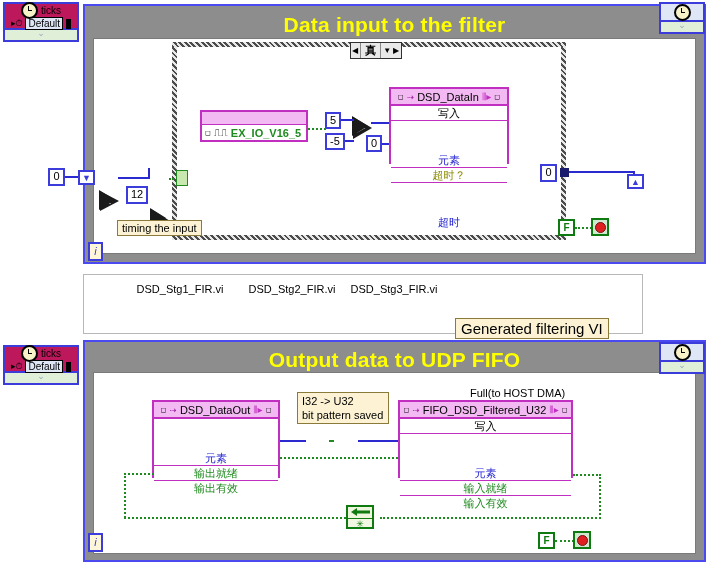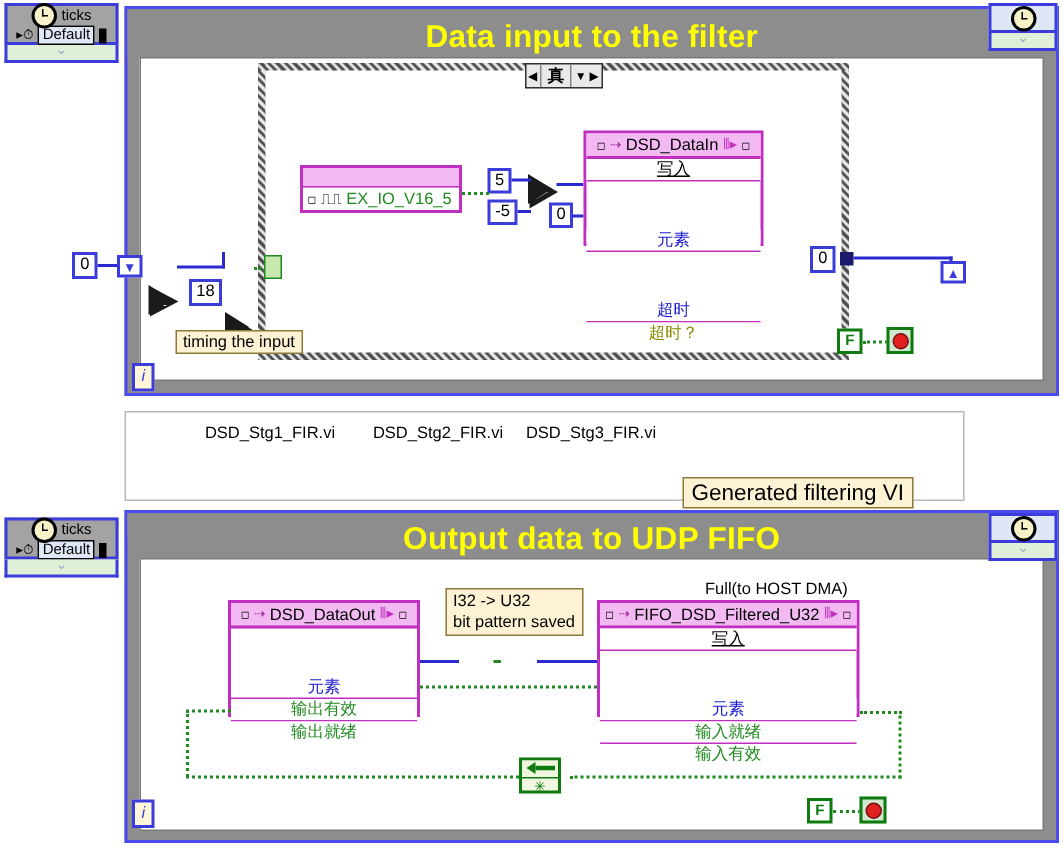--- a/index.html
+++ b/index.html
@@ -8,21 +8,21 @@
   .abs{position:absolute;box-sizing:border-box;}
 
   
   .tl-frame{border:2px solid #4a4af0;background:#8d8d8d;}
   .tl-inner{background:#ffffff;border:1px solid #7a7a7a;}
   .tl-title{color:#ffff00;font-weight:bold;font-size:21px;text-align:center;
             letter-spacing:.2px;}
   .tl-titlebar{background:#8d8d8d;}
 
   
-  .lnode{background:#a3a3a3;border:2px solid #3c3cdb;}
+  .lnode{background:#be185d;border:2px solid #3c3cdb;}
   .lnode-row{display:flex;align-items:center;justify-content:center;gap:3px;
              font-size:10px;color:#000;}
   .lnode-ticks{font-size:10px;color:#000;}
   .lnode-default{border:1px solid #000;background:#dfe7f7;padding:0 2px;
                  font-size:10px;line-height:11px;}
   .lnode-body{background:#dfefd8;border:2px solid #3c3cdb;border-top:none;}
   .chev{color:#9aa7c0;font-size:9px;text-align:center;line-height:7px;}
 
   
   .rnode{background:#dfe7f7;border:2px solid #3c3cdb;}
@@ -48,21 +48,21 @@
 
   
   .pnode{border:2px solid #c02fc0;background:#ffffff;}
   .pnode-hdr{background:#f2b9f2;border-bottom:2px solid #c02fc0;
              font-size:11px;color:#000;text-align:center;white-space:nowrap;
              display:flex;align-items:center;justify-content:center;gap:3px;
              padding:0 2px;}
   .pnode-row{border-bottom:1px solid #c02fc0;font-size:11px;text-align:center;
              line-height:14px;background:#fff;white-space:nowrap;}
   .pnode-row:last-child{border-bottom:none;}
-  .t-black{color:#000;text-decoration:underline;} .t-blue{color:#1a1ad0;margin-top:32px;} .t-green{color:#1f8a1f;}
+  .t-black{color:#000;} .t-blue{color:#1a1ad0;margin-top:32px;} .t-green{color:#1f8a1f;}
   .t-olive{color:#8a8a00;}
 
   
   .konst{border:2px solid #3c3cdb;background:#ffffff;color:#000;font-size:11px;
          text-align:center;line-height:13px;}
 
   
   .wire-b{background:#2a2ad0;}      
   .wire-g{border-top:2px dotted #1f8a1f;} 
   .wire-gs{background:#1f8a1f;}
@@ -157,21 +157,21 @@
   <span class="val">真</span>
   <span class="arw">▼</span>
   <span class="arw">▶</span>
 </div>
 
 <div class="abs pnode" style="left:200px;top:110px;width:108px;height:32px;">
   <div style="height:12px;background:#f2b9f2;border-bottom:1px solid #c02fc0;"></div>
   <div style="height:16px;display:flex;align-items:center;gap:3px;padding-left:3px;">
     <span style="font-size:7px;">◻</span>
     <span style="font-size:10px;">⎍⎍</span>
-    <span class="t-green" style="font-size:11px;">EX_IO_V16_5</span>
+    <span class="t-green" style="font-size:11px;font-weight:bold;">EX_IO_V16_5</span>
   </div>
 </div>
 
 <div class="abs konst" style="left:325px;top:112px;width:16px;height:17px;">5</div>
 <div class="abs konst" style="left:325px;top:133px;width:20px;height:17px;">-5</div>
 <div class="abs tri" style="left:352px;top:116px;width:20px;height:22px;">
   <svg width="22" height="24">
     <polygon points="1,1 1,23 20,12" fill="#1c1c1c"></polygon>
     <polyline points="5,8 12,12 5,16" fill="none" stroke="#fff" stroke-width="1.4"></polyline>
   </svg>
@@ -187,37 +187,37 @@
 <div class="abs pnode" style="left:389px;top:87px;width:120px;height:77px;">
   <div class="pnode-hdr" style="height:15px;">
     <span style="font-size:7px;">◻</span>
     <span style="font-size:9px;color:#a020a0;">⇢</span>
     <span>DSD_DataIn</span>
     <span style="color:#c02fc0;font-size:10px;">⦀▸</span>
     <span style="font-size:7px;">◻</span>
   </div>
   <div class="pnode-row t-black">写入</div>
   <div class="pnode-row t-blue">元素</div>
+  <div class="pnode-row t-olive">超时？</div>
   <div class="pnode-row t-blue">超时</div>
-  <div class="pnode-row t-olive">超时？</div>
 </div>
 
 <div class="abs konst" style="left:48px;top:168px;width:17px;height:18px;">0</div>
 <div class="abs wire-b" style="left:65px;top:176px;width:20px;height:2px;"></div>
 <div class="abs tun-up" style="left:78px;top:170px;display:flex;align-items:center;justify-content:center;">
   <span style="font-size:9px;color:#3c3cdb;">▼</span>
 </div>
 <div class="abs tri" style="left:99px;top:168px;width:20px;height:20px;">
   <svg width="22" height="22">
     <polygon points="1,1 1,21 20,11" fill="#1c1c1c"></polygon>
     <text x="3" y="14" fill="#fff" font-size="8" font-family="Liberation Sans">+1</text>
   </svg>
 </div>
 <div class="abs wire-b" style="left:118px;top:177px;width:32px;height:2px;"></div>
-<div class="abs konst" style="left:126px;top:186px;width:22px;height:18px;">18</div>
+<div class="abs konst" style="left:126px;top:186px;width:22px;height:18px;">12</div>
 <div class="abs wire-b" style="left:148px;top:168px;width:2px;height:11px;"></div>
 <div class="abs tri" style="left:150px;top:166px;width:20px;height:24px;">
   <svg width="22" height="26">
     <polygon points="1,1 1,25 20,13" fill="#1c1c1c"></polygon>
     <text x="3" y="17" fill="#fff" font-size="9" font-family="Liberation Sans">=</text>
   </svg>
 </div>
 <div class="abs wire-g" style="left:169px;top:178px;width:12px;height:0;"></div>
 <div class="abs" style="left:176px;top:170px;width:12px;height:16px;border:1px solid #1f8a1f;background:#c9e8b0;"></div>
 
@@ -301,22 +301,22 @@
 
 <div class="abs pnode" style="left:152px;top:400px;width:128px;height:78px;">
   <div class="pnode-hdr" style="height:15px;">
     <span style="font-size:7px;">◻</span>
     <span style="font-size:9px;color:#a020a0;">⇢</span>
     <span>DSD_DataOut</span>
     <span style="color:#c02fc0;font-size:10px;">⦀▸</span>
     <span style="font-size:7px;">◻</span>
   </div>
   <div class="pnode-row t-blue">元素</div>
+  <div class="pnode-row t-green">输出就绪</div>
   <div class="pnode-row t-green">输出有效</div>
-  <div class="pnode-row t-green">输出就绪</div>
 </div>
 
 <div class="abs cmt" style="left:297px;top:392px;width:92px;line-height:14px;">
   <div>I32 -&gt; U32</div>
   <div>bit pattern saved</div>
 </div>
 
 <div class="abs wire-b" style="left:280px;top:440px;width:26px;height:2px;"></div>
 
 <div class="abs wire-gs" style="left:329px;top:440px;width:5px;height:2px;"></div>

